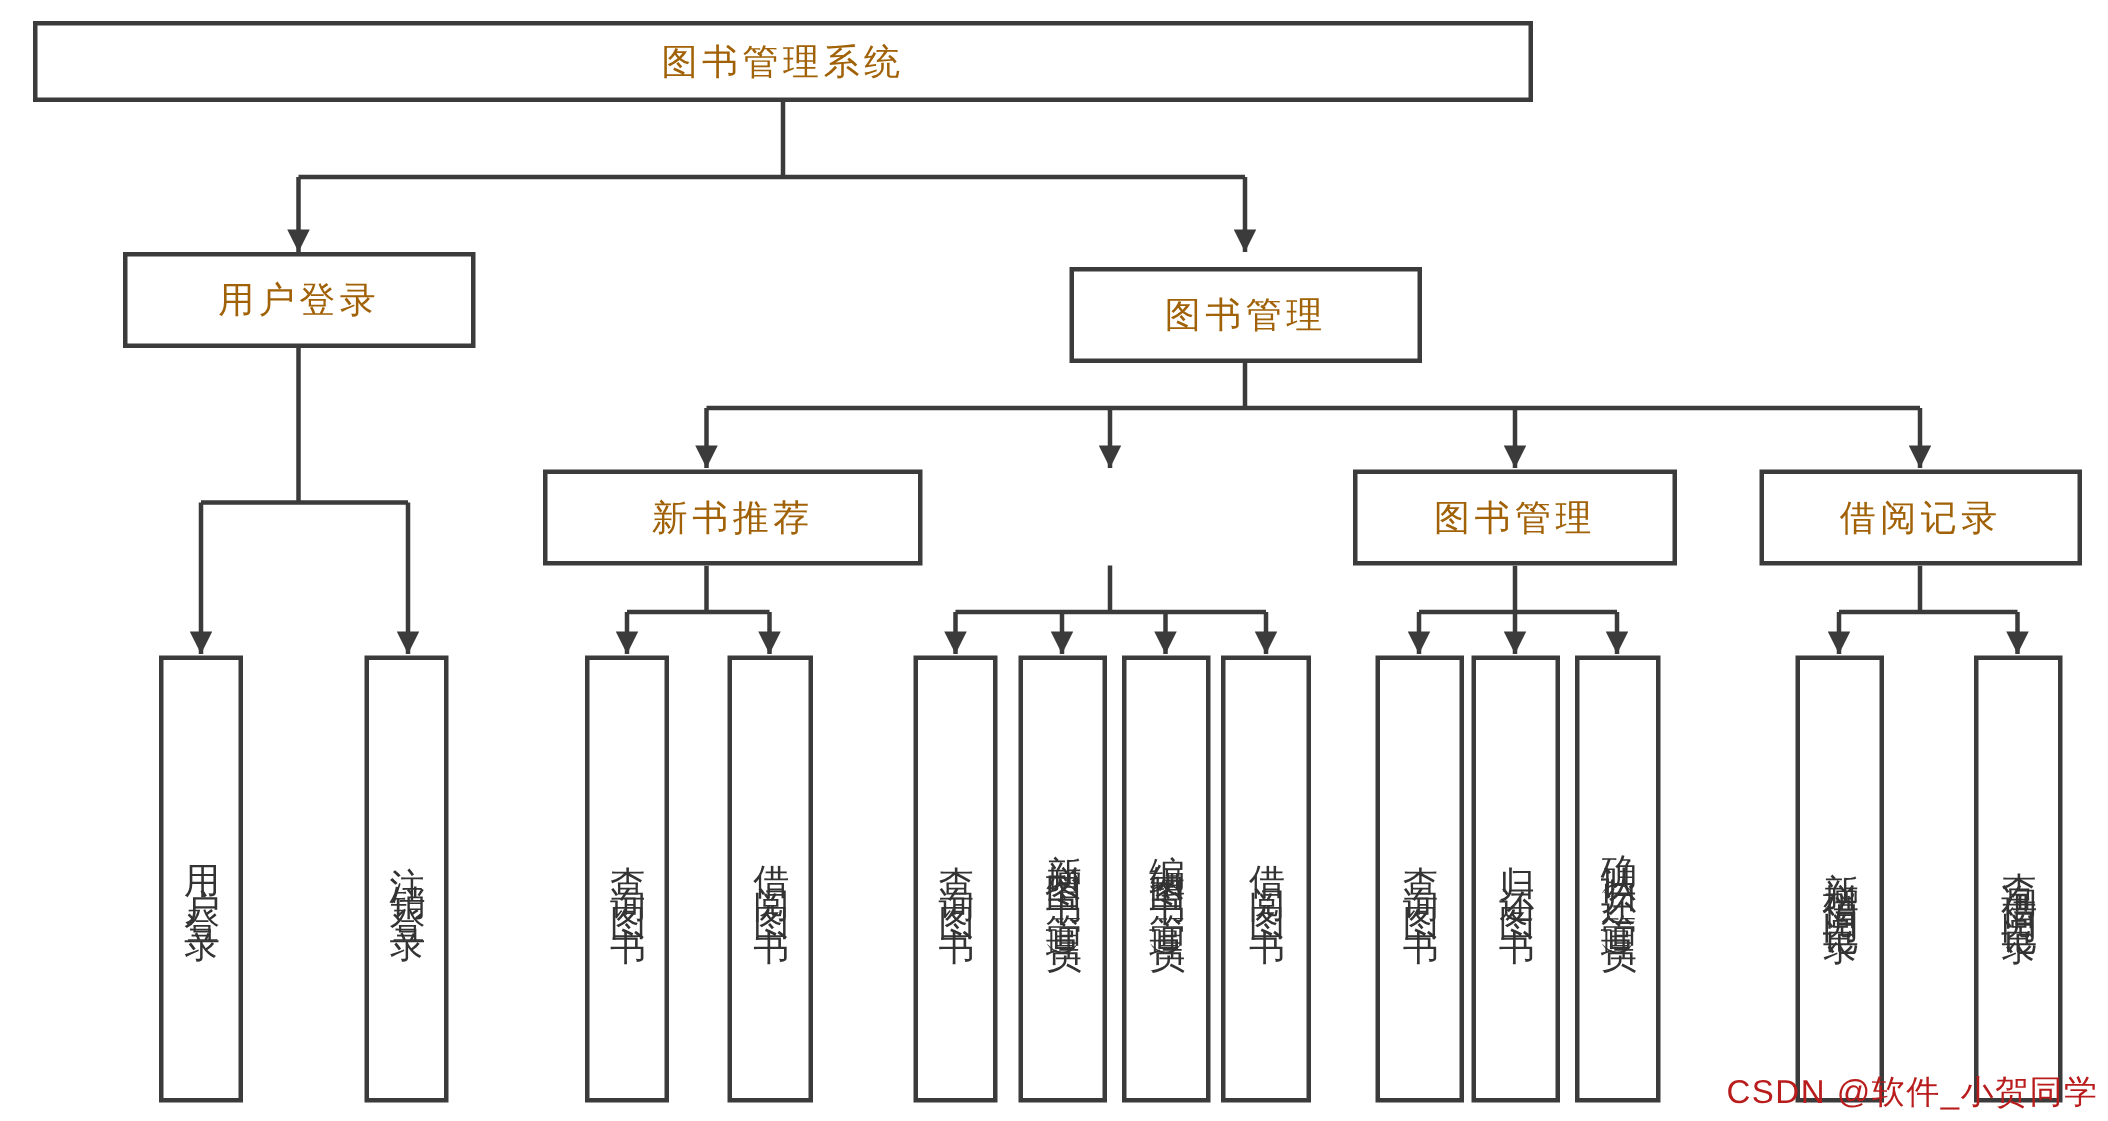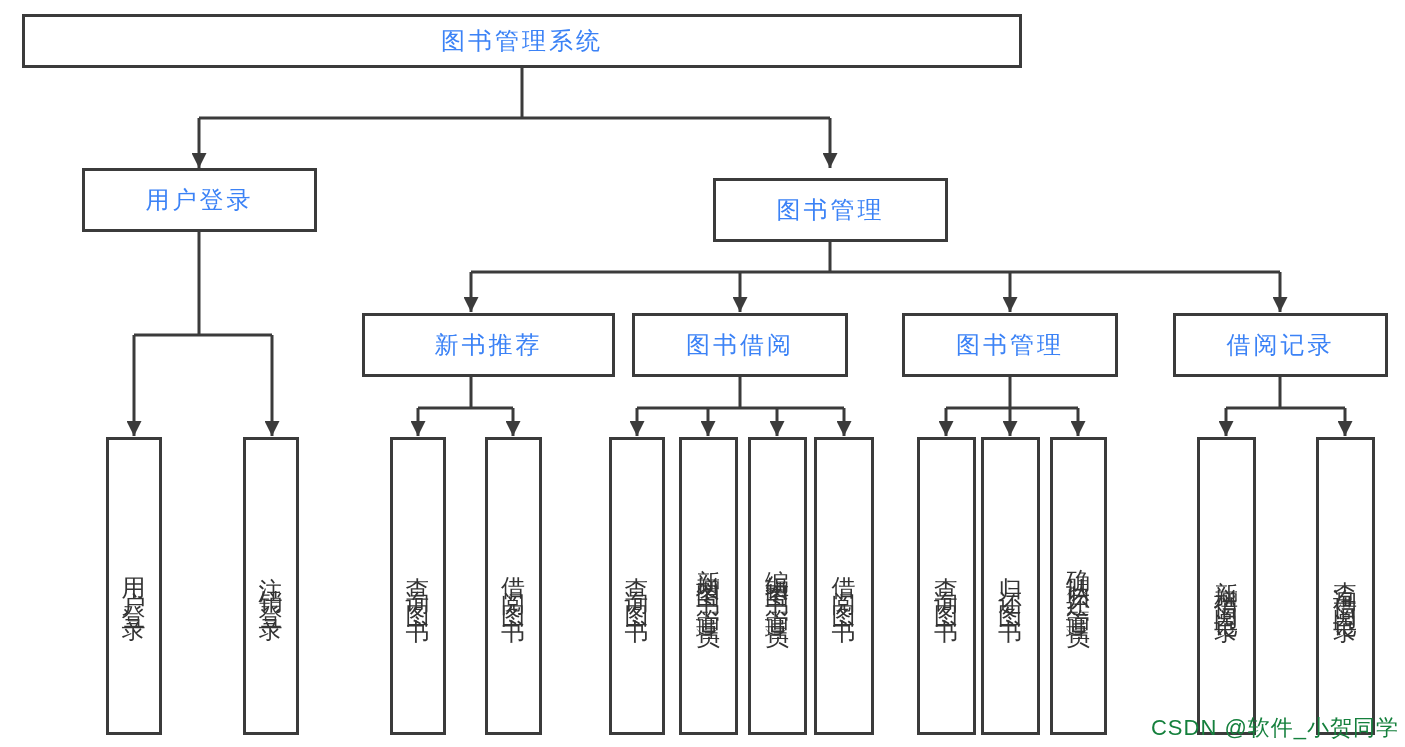--- a/index.html
+++ b/index.html
@@ -30,38 +30,38 @@
     display: flex;
     align-items: center;
     justify-content: center;
     z-index: 2;
     color: #333333;
   }
   .box.h span {
     font-size: 24px;
     letter-spacing: 3px;
     white-space: nowrap;
-    color: #3b82f6;
+    color: #a16207;
   }
   .box.v { top: 437px; height: 298px; }
   .box.v span {
     writing-mode: vertical-rl;
     text-orientation: mixed;
     font-size: 24px;
     line-height: 1.05;
     letter-spacing: 8px;
     color: #333333;
   }
   .box.v.loose span { letter-spacing: 14px; }
   .watermark {
     position: absolute;
     right: 6px; bottom: 4px;
     font-size: 22px;
     letter-spacing: 1px;
-    color: #15803d;
+    color: #b91c1c;
     z-index: 3;
     white-space: nowrap;
   }
 </style>
 </head>
 <body>
 
 <div class="canvas">
 
   <svg class="connectors" viewBox="0 0 1405 747">
@@ -109,23 +109,20 @@
   <div class="box h" style="left:82px; top:168px; width:235px; height:64px">
     <span>用户登录</span>
   </div>
   <div class="box h" style="left:713px; top:178px; width:235px; height:64px">
     <span>图书管理</span>
   </div>
 
   <div class="box h" style="left:362px; top:313px; width:253px; height:64px">
     <span>新书推荐</span>
   </div>
-  <div class="box h" style="left:632px; top:313px; width:216px; height:64px">
-    <span>图书借阅</span>
-  </div>
   <div class="box h" style="left:902px; top:313px; width:216px; height:64px">
     <span>图书管理</span>
   </div>
   <div class="box h" style="left:1173px; top:313px; width:215px; height:64px">
     <span>借阅记录</span>
   </div>
 
   <div class="box v loose" style="left:106px; width:56px">
     <span>用户登录</span>
   </div>

